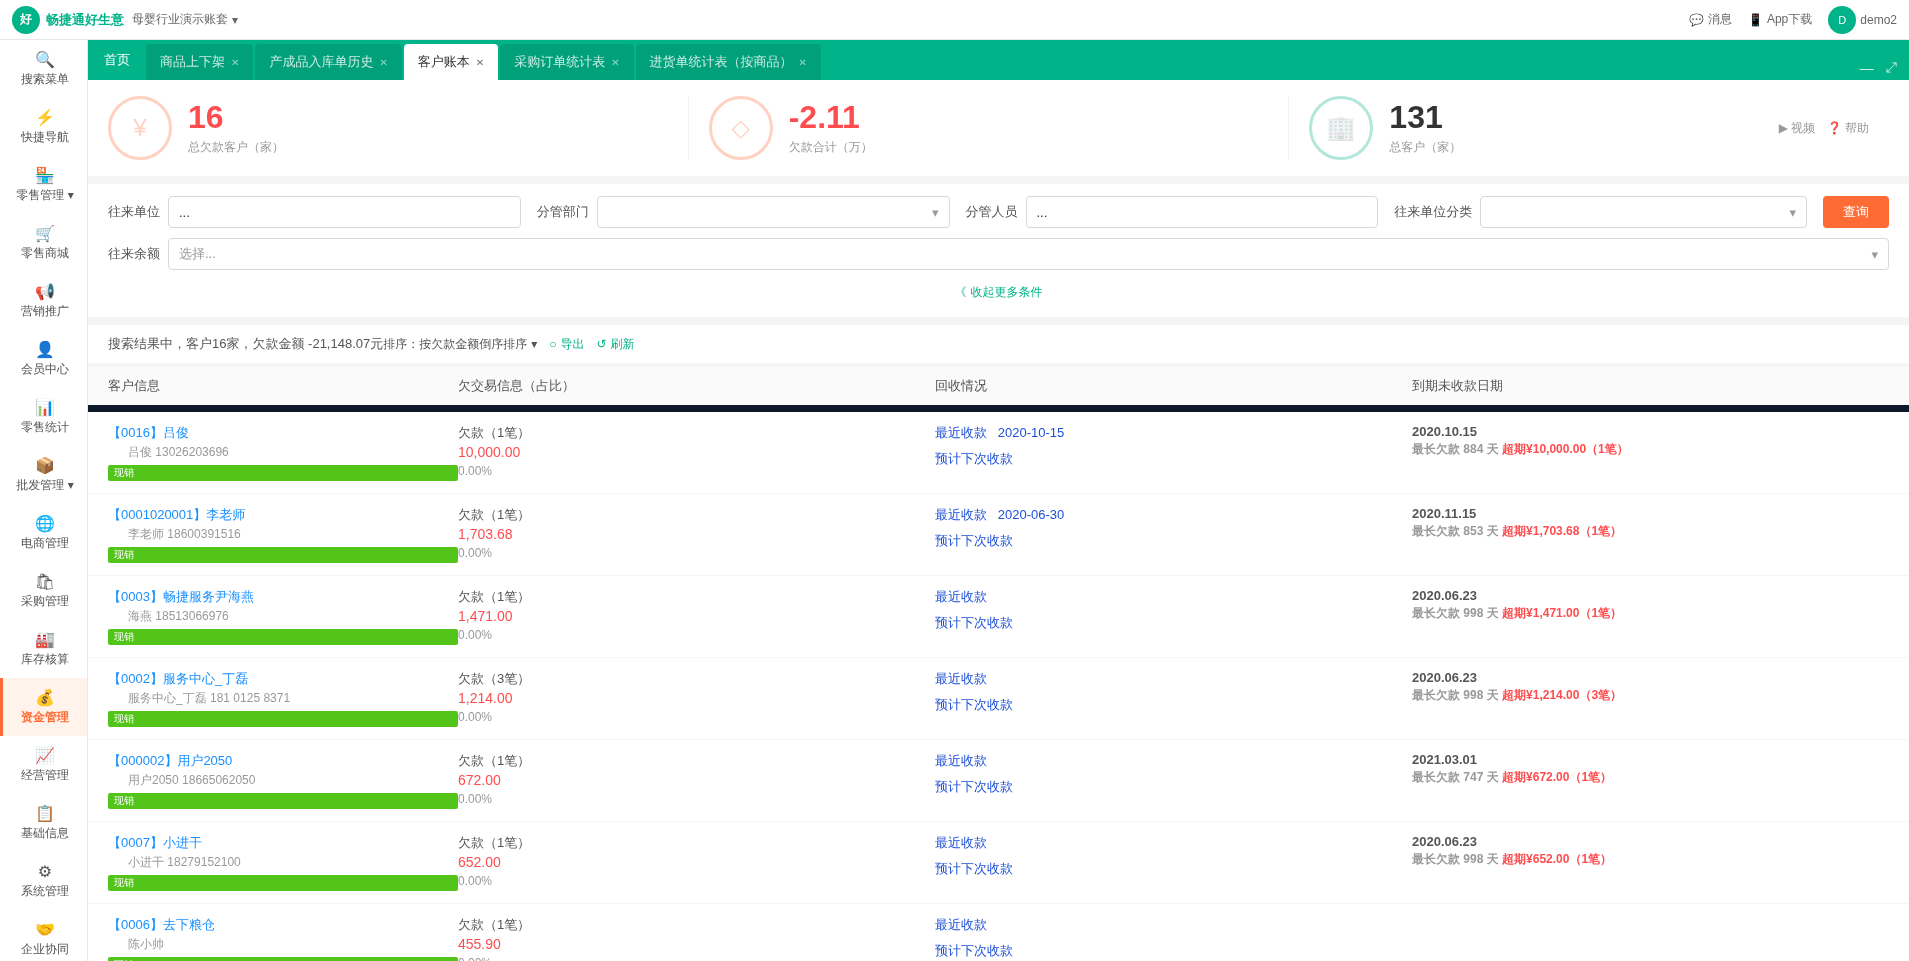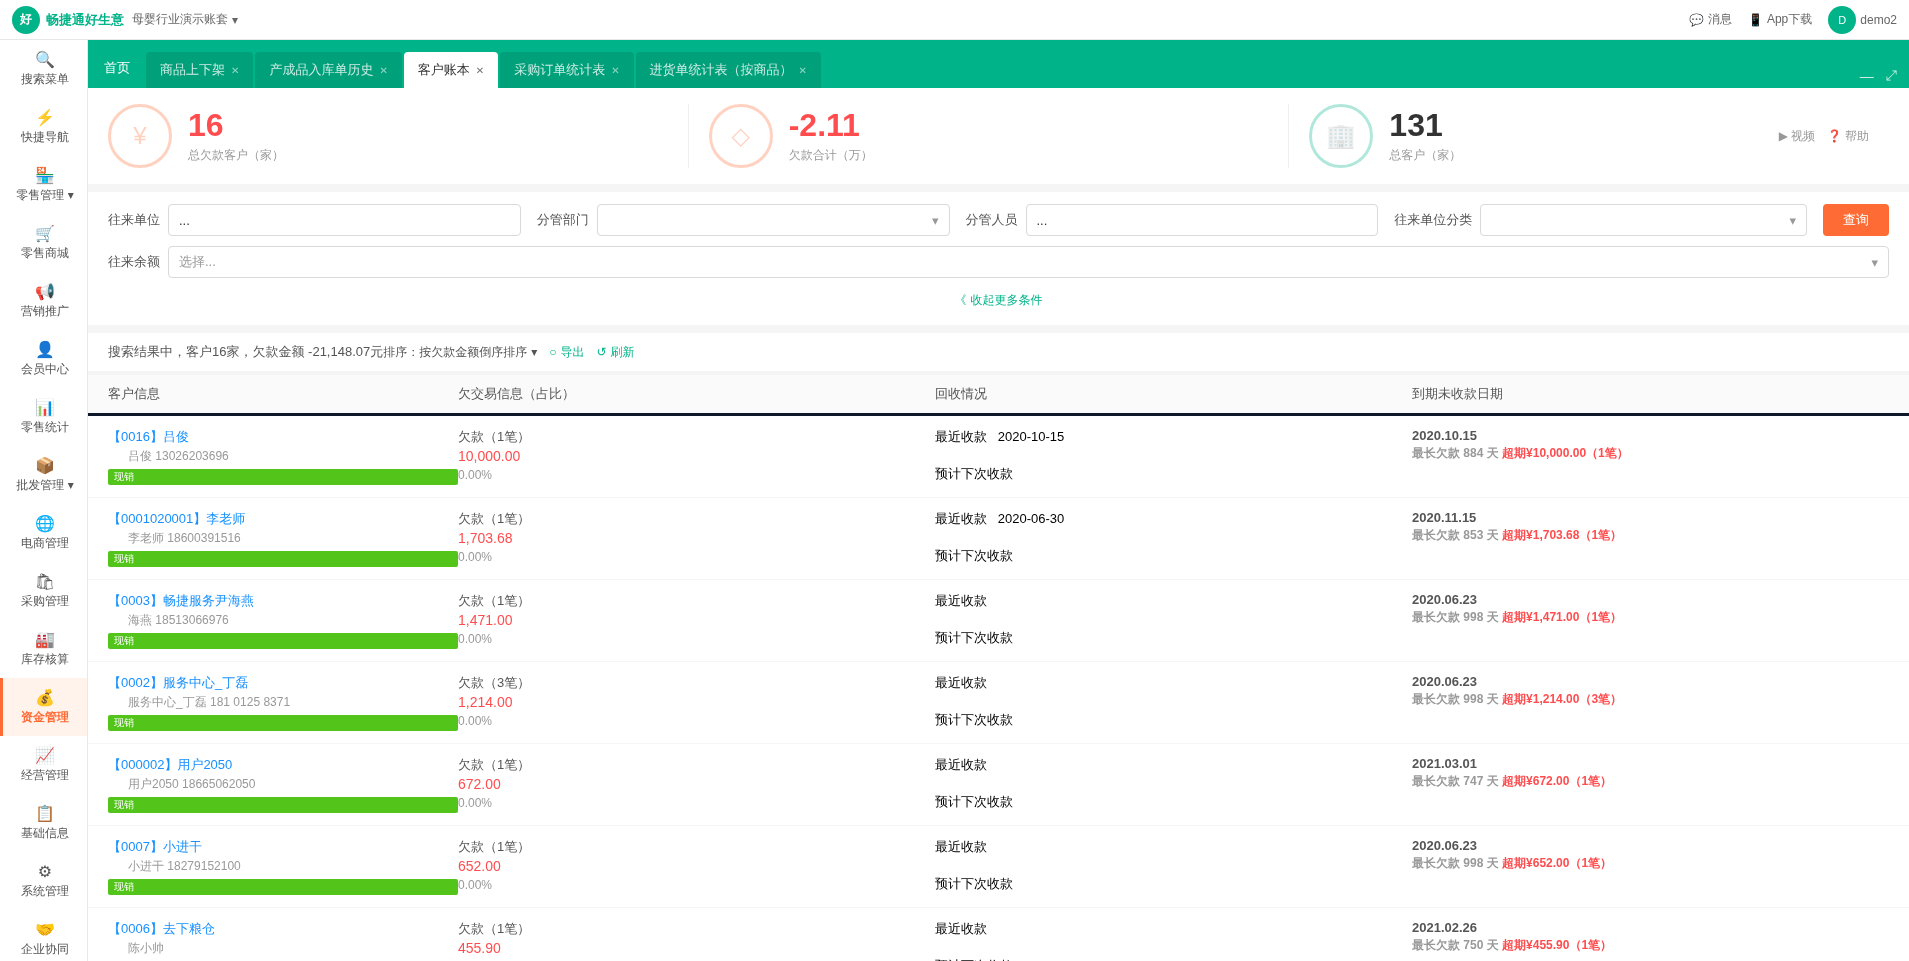--- a/index.html
+++ b/index.html
@@ -22,21 +22,21 @@
     
     .sidebar { width: 88px; background: #fff; border-right: 1px solid #e8e8e8; display: flex; flex-direction: column; flex-shrink: 0; overflow-y: auto; }
     .sidebar-item { padding: 10px 4px; text-align: center; cursor: pointer; font-size: 12px; color: #555; display: flex; flex-direction: column; align-items: center; gap: 2px; border-left: 3px solid transparent; }
     .sidebar-item.active { background: #fff3ec; color: #ff6b35; border-left-color: #ff6b35; font-weight: bold; }
     .sidebar-icon { font-size: 16px; }
 
     
     .content-area { flex: 1; display: flex; flex-direction: column; overflow: hidden; }
 
     
-    .tab-bar { height: 48px; background: #00b388; display: flex; align-items: flex-end; padding-left: 0; flex-shrink: 0; }
+    .tab-bar { height: 40px; background: #00b388; display: flex; align-items: flex-end; padding-left: 0; flex-shrink: 0; }
     .tab-item { height: 36px; display: flex; align-items: center; padding: 0 14px; gap: 6px; font-size: 13px; cursor: pointer; color: rgba(255,255,255,0.8); background: rgba(0,0,0,0.1); border-radius: 4px 4px 0 0; margin-right: 2px; flex-shrink: 0; }
     .tab-item.active { background: #fff; color: #333; font-weight: 500; border-radius: 4px 4px 0 0; }
     .tab-close { font-size: 10px; opacity: 0.7; }
     .tab-home { height: 40px; display: flex; align-items: center; padding: 0 16px; color: #fff; font-size: 13px; cursor: pointer; }
     .tab-bar-right { margin-left: auto; display: flex; align-items: center; gap: 4px; padding-right: 8px; }
     .tab-bar-btn { color: rgba(255,255,255,0.8); font-size: 14px; cursor: pointer; padding: 4px; }
 
     
     .main-content { flex: 1; overflow-y: auto; background: #f5f5f5; }
 
@@ -68,31 +68,31 @@
 
     
     .result-bar { background: #fff; padding: 10px 20px; margin-bottom: 4px; display: flex; align-items: center; justify-content: flex-start; }
     .result-info { font-size: 13px; color: #555; }
     .result-actions { display: flex; align-items: center; gap: 12px; font-size: 12px; color: #555; }
     .sort-select { display: flex; align-items: center; gap: 4px; cursor: pointer; }
     .action-btn { display: flex; align-items: center; gap: 4px; cursor: pointer; color: #00b388; }
 
     
     .data-table { background: #fff; }
-    .table-header { display: grid; grid-template-columns: 350px 1fr 1fr 1fr; padding: 10px 20px; border-bottom: 3px solid #0f172a; background: #fafafa; font-size: 13px; font-weight: 500; color: #555; }
+    .table-header { display: grid; grid-template-columns: 350px 1fr 1fr 1fr; padding: 10px 20px; border-bottom: 7px solid #0f172a; background: #fafafa; font-size: 13px; font-weight: 500; color: #555; }
     .table-row { display: grid; grid-template-columns: 350px 1fr 1fr 1fr; padding: 12px 20px; border-bottom: 1px solid #f5f5f5; align-items: start; }
     .client-info { display: flex; flex-direction: column; gap: 2px; }
     .client-name { color: #1890ff; font-size: 13px; cursor: pointer; text-decoration: none; }
     .client-phone { font-size: 12px; color: #999; margin-left: 20px; }
     .client-tag { display: inline-block; background: #52c41a; color: #fff; font-size: 10px; padding: 1px 6px; border-radius: 2px; margin-top: 2px; }
     .debt-info { display: flex; flex-direction: column; gap: 2px; }
     .debt-type { font-size: 13px; color: #555; }
     .debt-amount { font-size: 14px; color: #ff4d4f; font-weight: 500; }
     .debt-percent { font-size: 12px; color: #999; margin-top: 2px; }
-    .return-info { display: flex; flex-direction: column; gap: 19px; font-size: 13px; color: #000000; }
+    .return-info { display: flex; flex-direction: column; gap: 8px; font-size: 13px; color: #1d4ed8; }
     .overdue-info { display: flex; flex-direction: column; gap: 2px; font-size: 13px; color: #555; font-weight: bold; }
     .overdue-date { color: #555; font-size: 13px; }
     .overdue-days { font-size: 12px; color: #999; }
     .overdue-link { color: #ff4d4f; font-size: 12px; cursor: pointer; }
   </style>
 </head>
 <body>
 
 <div class="app-wrapper">
 
@@ -472,23 +472,19 @@
             </div>
             <div class="debt-info">
               <span class="debt-type">欠款（1笔）</span>
               <span class="debt-amount">455.90</span>
               <span class="debt-percent">0.00%</span>
             </div>
             <div class="return-info">
               <span>最近收款</span>
               <span>预计下次收款</span>
             </div>
-            <div class="overdue-info">
-              <span class="overdue-date">2021.02.26</span>
-              <span class="overdue-days">最长欠款 750 天 <span class="overdue-link">超期¥455.90（1笔）</span></span>
-            </div>
           </div>
 
         </div>
       </div>
     </div>
   </div>
 </div>
 
 </body></html>

